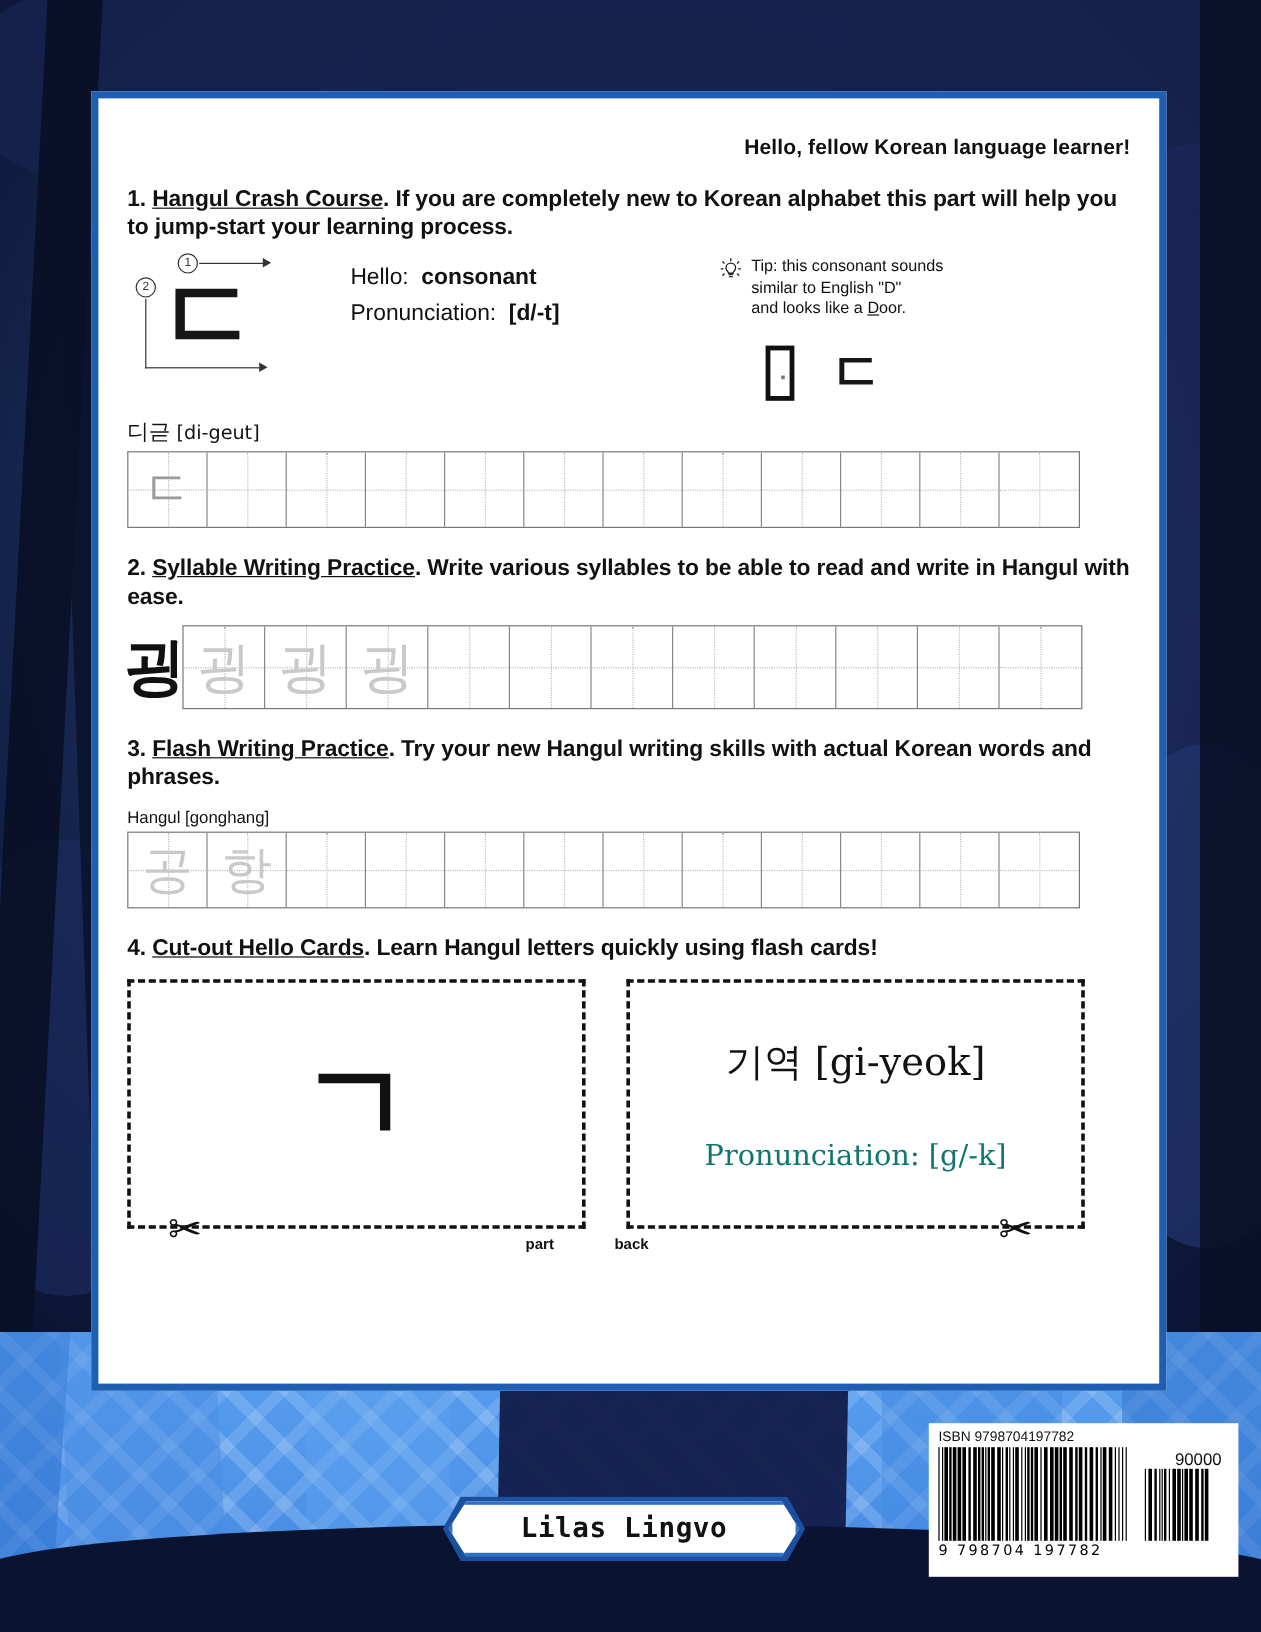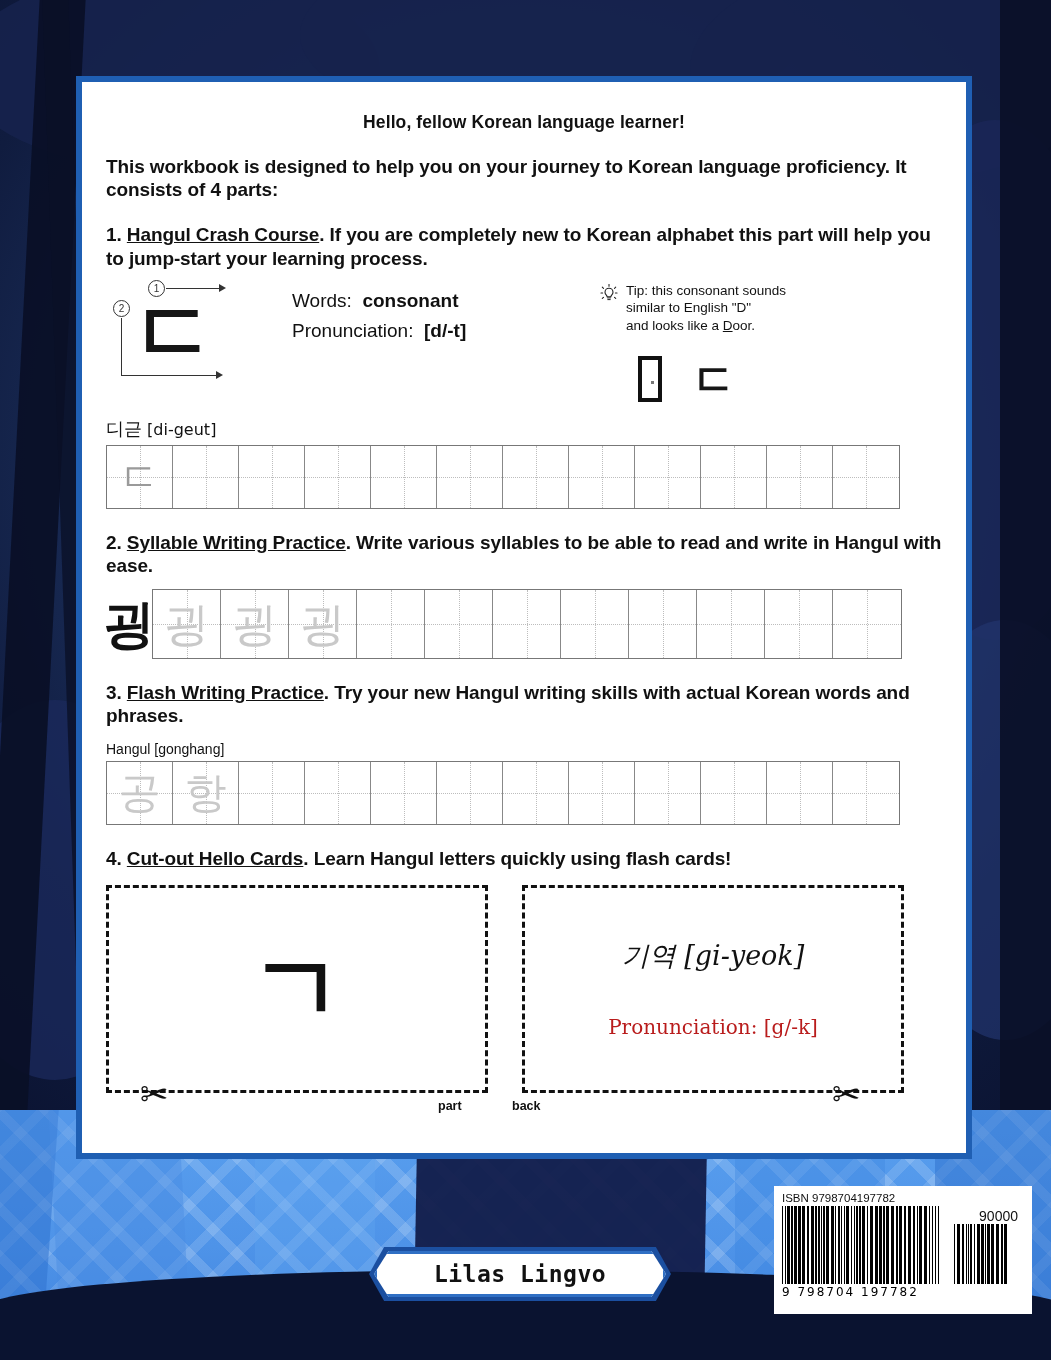--- a/index.html
+++ b/index.html
@@ -61,21 +61,21 @@
   
   #panel {
     position:absolute; left:76px; top:76px;
     width: 896px; height: 1083px;
     background:#ffffff;
     border: 6px solid #1f5fb3;
     padding: 18px 24px 10px 24px;
   }
 
   .center-title{
-    text-align:center;
+    text-align:right;
     font-size:17.5px;
     font-weight:700;
     color:#111;
     margin-top:12px;
     letter-spacing:.1px;
   }
   .intro{
     font-size:19px; font-weight:700; color:#111;
     line-height:1.22; margin-top:22px;
     letter-spacing:-.1px;
@@ -176,23 +176,23 @@
     border:3px dashed #111; height:208px; position:relative;
     display:flex; flex-direction:column; align-items:center; justify-content:center;
   }
   .card.front{ width:382px; }
   .card.back{ width:382px; margin-left:34px; }
   .card-glyph{
     font-family:"DejaVu Sans", sans-serif; font-size:92px; line-height:1;
     color:#111; font-weight:600;
   }
   .card-title{
-    font-family:"DejaVu Serif", serif; font-size:27px; color:#111; margin-bottom:41px;font-style:italic;
-  }
-  .card-pron{ font-family:"DejaVu Serif", serif; font-size:20px; color:#b91c1c; }
+    font-family:"DejaVu Serif", serif; font-size:32px; color:#111; margin-bottom:41px;
+  }
+  .card-pron{ font-family:"DejaVu Serif", serif; font-size:24px; color:#0f766e; }
   .cutrow{ position:relative; height:40px; }
   .cut-label{
     position:absolute; font-size:12.5px; font-weight:700; color:#111; top:6px;
   }
   .scissors{ position:absolute; font-size:34px; color:#111; line-height:1; }
 
   
   .badge{
     position:absolute; left:374px; top:1251px; width:292px; height:46px;
     background:#fff; border:3px solid #2f6fc4;
@@ -247,21 +247,20 @@
     <div class="trunk t5"></div>
     <div class="trunk t6"></div>
     <div class="trunk t3"></div>
     <div class="ground"></div>
   </div>
 
   <div id="panel">
 
     <div class="center-title">Hello, fellow Korean language learner!</div>
 
-    <div class="intro">This workbook is designed to help you on your journey to Korean language proficiency. It consists of 4 parts:</div>
 
     <div class="sect-head">
       <span class="num">1.</span>
       <span class="u">Hangul Crash Course</span><span class="rest">. If you are completely new to Korean alphabet this part will help you to jump-start your learning process.</span>
     </div>
 
     <div class="demo">
       <div class="stroke-box">
         <div class="big-letter">ㄷ</div>
 
@@ -270,21 +269,21 @@
         <div class="arrow-head" style="left:107px; top:0px;"></div>
 
         <div class="num-circle" style="left:1px; top:16px;">2</div>
         <div class="arrow-line" style="left:9px; top:34px; width:1px; height:58px;"></div>
         <div class="arrow-line" style="left:9px; top:91px; width:96px; height:1px;"></div>
         <div class="arrow-head" style="left:104px; top:87px;"></div>
       </div>
 
       <div class="meta">
         <div class="row">
-          <span>Words:</span>
+          <span>Hello:</span>
           &nbsp;<b>consonant</b>
         </div>
         <div class="row">
           <span>Pronunciation:</span>
           &nbsp;<b>[d/-t]</b>
         </div>
       </div>
 
       <div class="tip">
         <div class="tip-row">

